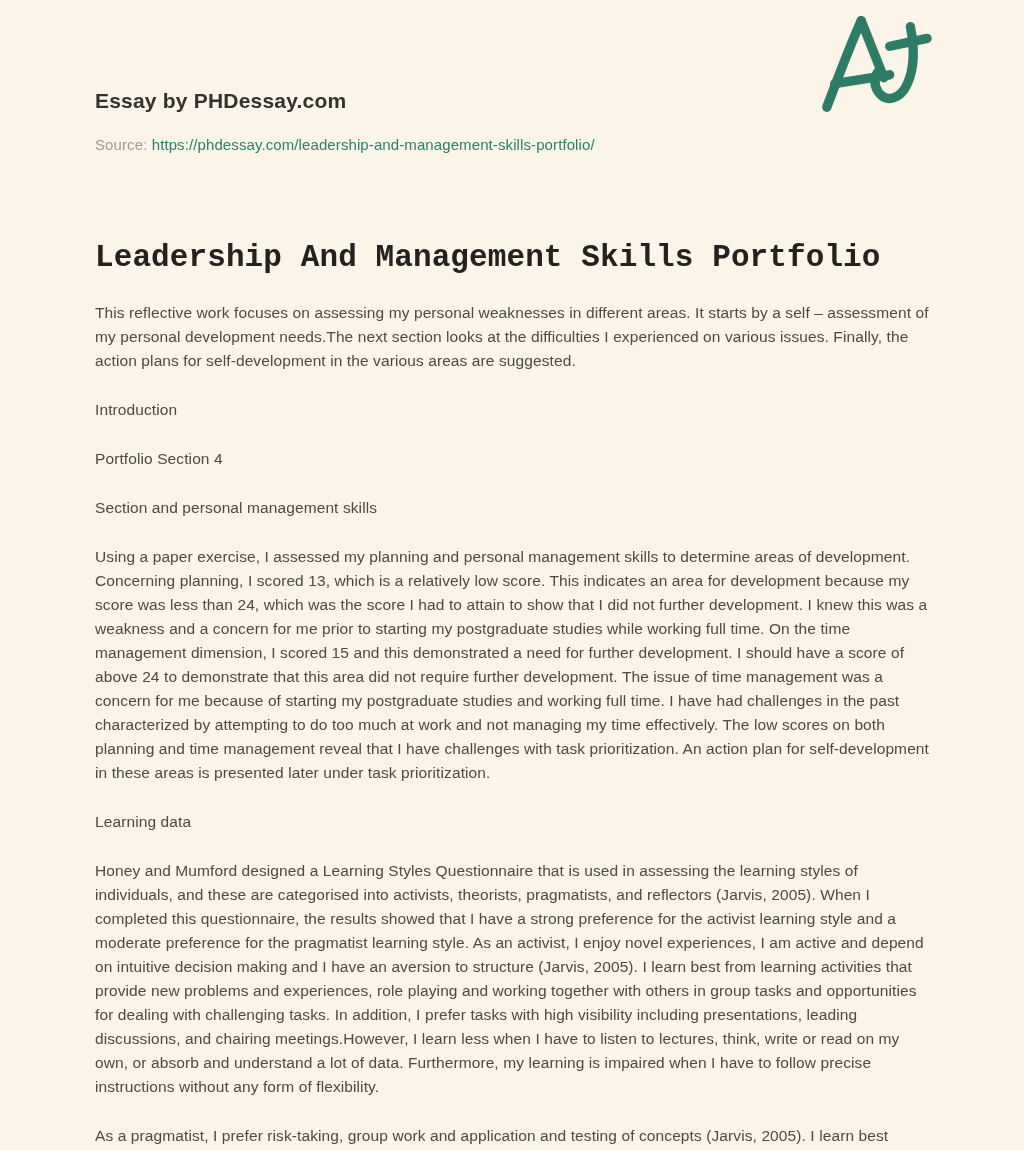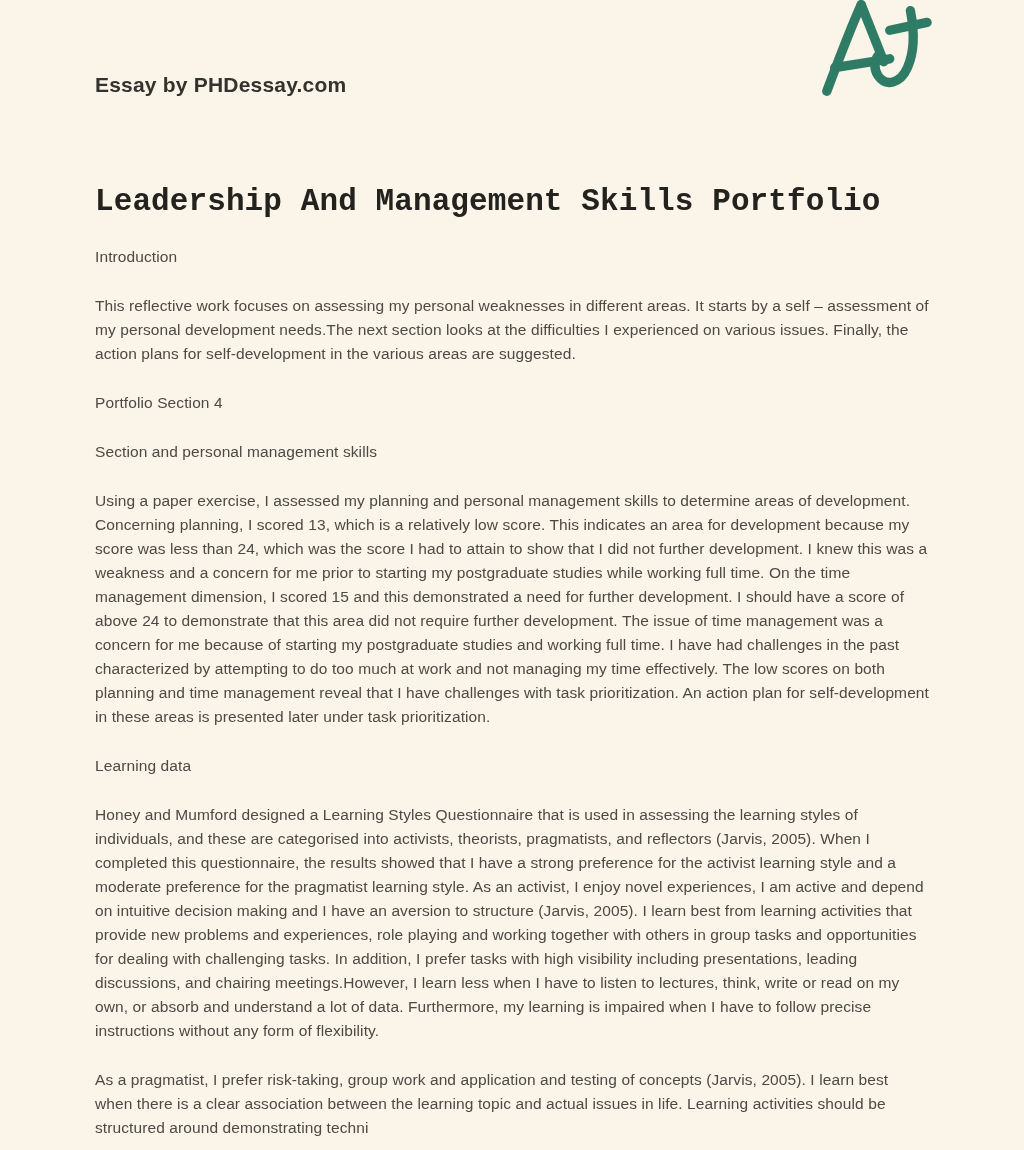--- a/index.html
+++ b/index.html
@@ -14,21 +14,21 @@
   body {
     background: #fbf4e8;
     font-family: "Liberation Sans", "DejaVu Sans", sans-serif;
     -webkit-font-smoothing: antialiased;
   }
 
   .page {
     position: relative;
     width: 1024px;
     height: 1150px;
-    padding: 0 95px;
+    padding: 16px 95px;
   }
 
   
   .header {
     position: relative;
     padding-top: 72px;
   }
 
   .site-title {
     font-size: 21px;
@@ -89,20 +89,24 @@
   }
 </style>
 </head>
 <body>
 
 <div class="page">
 
   <div class="header">
     <div class="site-title">Essay by PHDessay.com</div>
 
+    <div class="source-line">
+      <span>Source:</span>
+      <a href="#">https://phdessay.com/leadership-and-management-skills-portfolio/</a>
+    </div>
 
     <div class="logo">
       <svg viewBox="0 0 120 118" fill="none" xmlns="http://www.w3.org/2000/svg">
 
         <path d="M12 104 C 24 72 36 40 47 16" stroke="#2e7c66" stroke-width="9.5" stroke-linecap="round"></path>
 
         <path d="M47 16 L 70 74" stroke="#2e7c66" stroke-width="9.5" stroke-linecap="round"></path>
 
         <path d="M20 80 L 76 71" stroke="#2e7c66" stroke-width="9.5" stroke-linecap="round"></path>
 
@@ -110,22 +114,22 @@
 
         <path d="M76 42 L 114 34" stroke="#2e7c66" stroke-width="9.5" stroke-linecap="round"></path>
       </svg>
     </div>
   </div>
 
   <div class="article">
     <h1 class="essay-title">Leadership And Management Skills Portfolio</h1>
 
     <div class="essay-body" id="essay-body">
+        <p class="block paragraph">This reflective work focuses on assessing my personal weaknesses in different areas. It starts by a self – assessment of my personal development needs.The next section looks at the difficulties I experienced on various issues. Finally, the action plans for self-development in the various areas are suggested.</p>
         <p class="block subheading">Introduction</p>
-        <p class="block paragraph">This reflective work focuses on assessing my personal weaknesses in different areas. It starts by a self – assessment of my personal development needs.The next section looks at the difficulties I experienced on various issues. Finally, the action plans for self-development in the various areas are suggested.</p>
         <p class="block subheading">Portfolio Section 4</p>
         <p class="block subheading">Section and personal management skills</p>
         <p class="block paragraph">Using a paper exercise, I assessed my planning and personal management skills to determine areas of development. Concerning planning, I scored 13, which is a relatively low score. This indicates an area for development because my score was less than 24, which was the score I had to attain to show that I did not further development. I knew this was a weakness and a concern for me prior to starting my postgraduate studies while working full time. On the time management dimension, I scored 15 and this demonstrated a need for further development. I should have a score of above 24 to demonstrate that this area did not require further development. The issue of time management was a concern for me because of starting my postgraduate studies and working full time. I have had challenges in the past characterized by attempting to do too much at work and not managing my time effectively. The low scores on both planning and time management reveal that I have challenges with task prioritization. An action plan for self-development in these areas is presented later under task prioritization.</p>
         <p class="block subheading">Learning data</p>
         <p class="block paragraph">Honey and Mumford designed a Learning Styles Questionnaire that is used in assessing the learning styles of individuals, and these are categorised into activists, theorists, pragmatists, and reflectors (Jarvis, 2005). When I completed this questionnaire, the results showed that I have a strong preference for the activist learning style and a moderate preference for the pragmatist learning style. As an activist, I enjoy novel experiences, I am active and depend on intuitive decision making and I have an aversion to structure (Jarvis, 2005). I learn best from learning activities that provide new problems and experiences, role playing and working together with others in group tasks and opportunities for dealing with challenging tasks. In addition, I prefer tasks with high visibility including presentations, leading discussions, and chairing meetings.However, I learn less when I have to listen to lectures, think, write or read on my own, or absorb and understand a lot of data. Furthermore, my learning is impaired when I have to follow precise instructions without any form of flexibility.</p>
         <p class="block paragraph">As a pragmatist, I prefer risk-taking, group work and application and testing of concepts (Jarvis, 2005). I learn best when there is a clear association between the learning topic and actual issues in life. Learning activities should be structured around demonstrating techni</p>
       </div>
   </div>
 
 </div>

